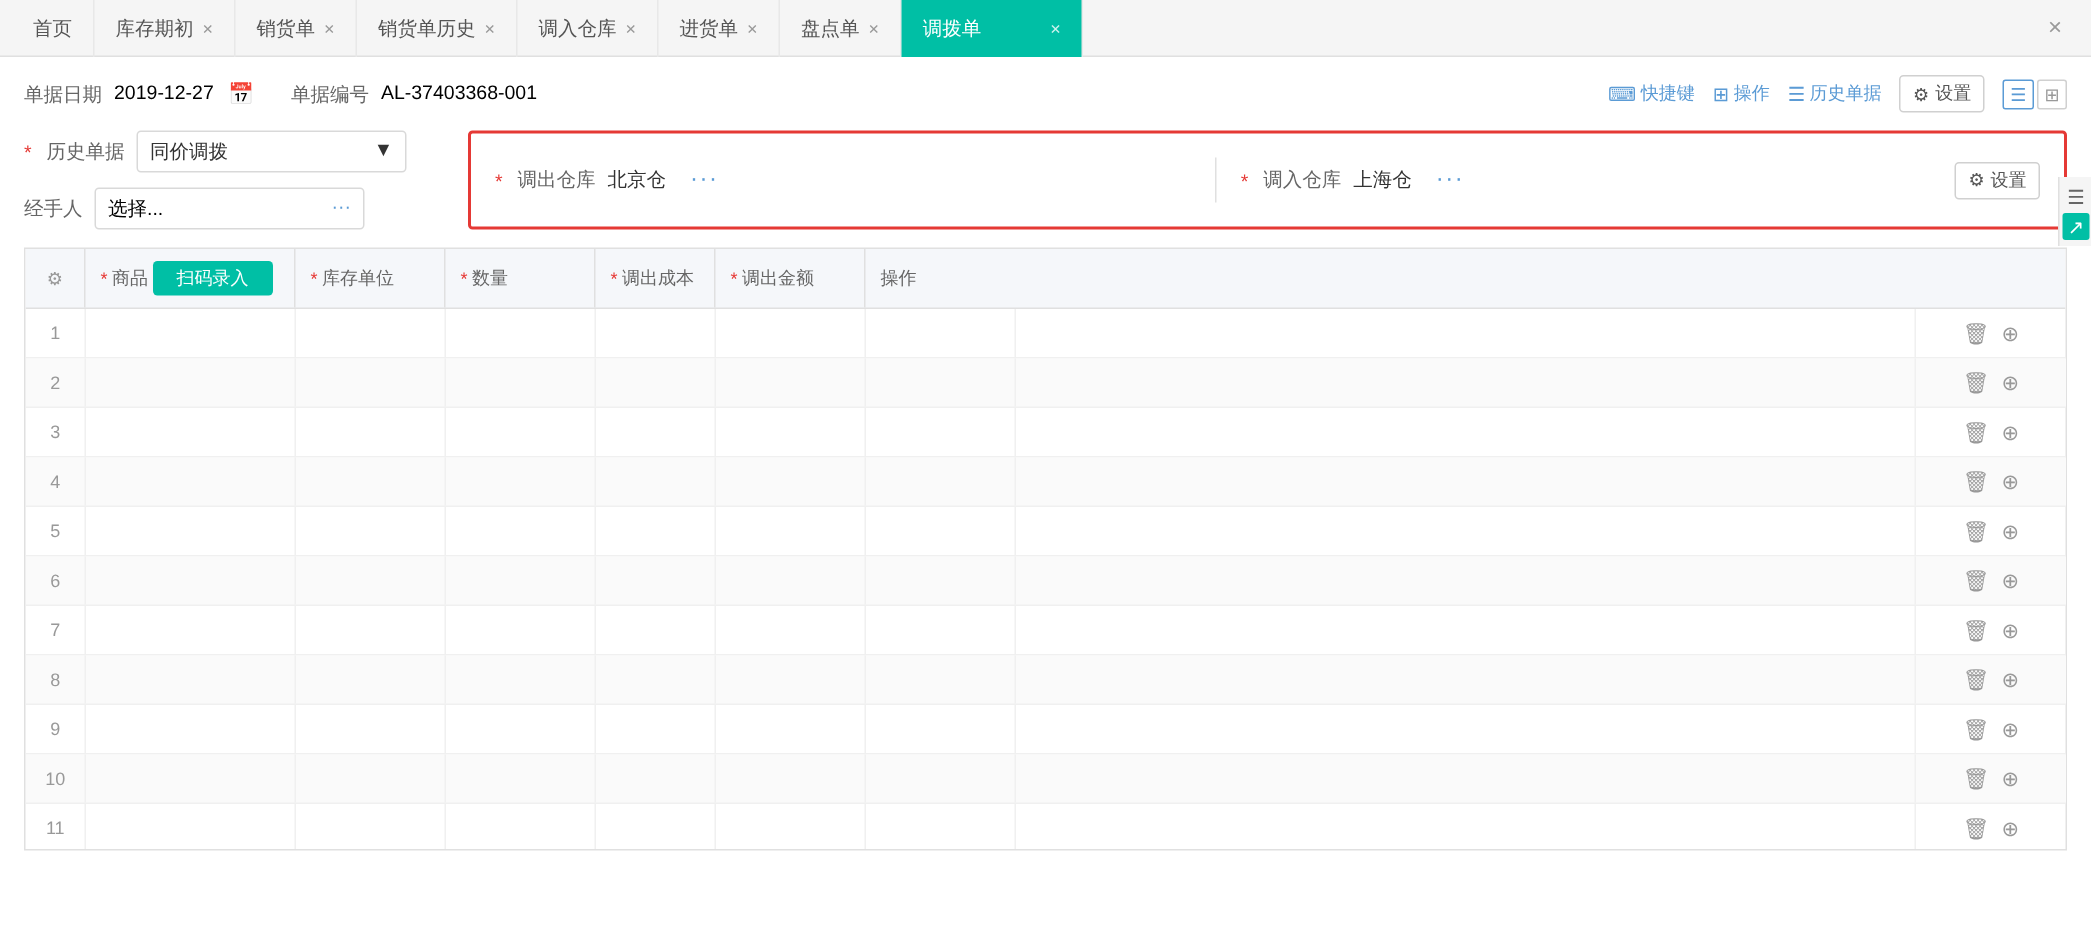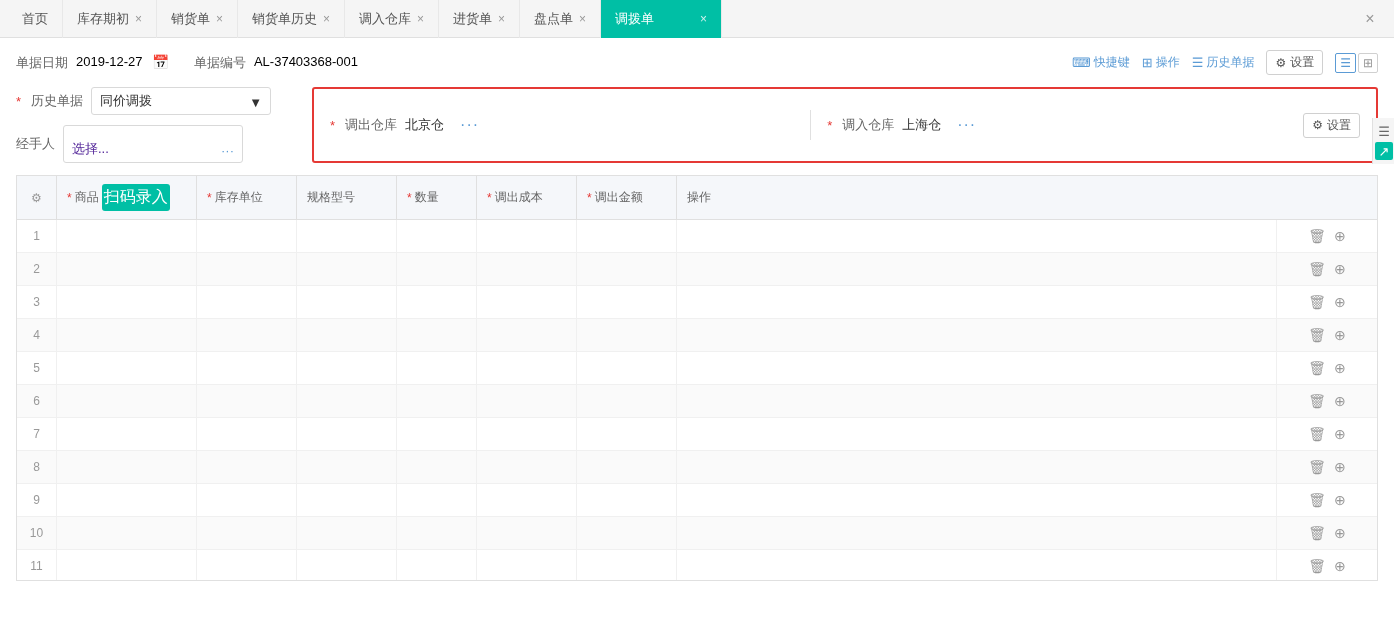--- a/index.html
+++ b/index.html
@@ -152,21 +152,21 @@
     .required-star { color: #e53935; margin-right: 2px; }
     .field-select-value {
       color: #333;
       font-size: 13px;
     }
     .dropdown-trigger {
       border: 1px solid #d9d9d9;
       border-radius: 3px;
       padding: 4px 8px;
       display: flex;
-      align-items: flex-end;
+      align-items: flex-start;
       justify-content: space-between;
       min-width: 180px;
       cursor: pointer;
       background: #fff;
     }
     .three-dots {
       color: #5b9bd5;
       cursor: pointer;
       font-size: 16px;
       letter-spacing: 1px;
@@ -175,29 +175,28 @@
     .form-row {
       display: flex;
       align-items: center;
       gap: 8px;
     }
     .scan-btn {
       background: #00bfa5;
       color: #fff;
       border: none;
       border-radius: 3px;
-      padding: 3px 2px;
-      font-size: 16px;
+      padding: 3px 16px;
+      font-size: 12px;
       cursor: pointer;
       white-space: nowrap;
     }
     .person-select {
-      color: #4c1d95;
+      color: #000000;
       font-size: 13px;
-      margin-top: 10px;
     }
 
     
     .table-container {
       border: 1px solid #e0e0e0;
       overflow: hidden;
     }
     .table-header {
       display: grid;
       grid-template-columns: 40px 140px 100px 100px 80px 100px 100px 1fr 100px;
@@ -396,23 +395,20 @@
       <div class="th">
         <span class="req">*</span>
         <span>商品</span>
         <button class="scan-btn">扫码录入</button>
       </div>
       <div class="th">
         <span class="req">*</span>
         <span>库存单位</span>
       </div>
       <div class="th">
-        <span>规格型号</span>
-      </div>
-      <div class="th">
         <span class="req">*</span>
         <span>数量</span>
       </div>
       <div class="th">
         <span class="req">*</span>
         <span>调出成本</span>
       </div>
       <div class="th">
         <span class="req">*</span>
         <span>调出金额</span>

